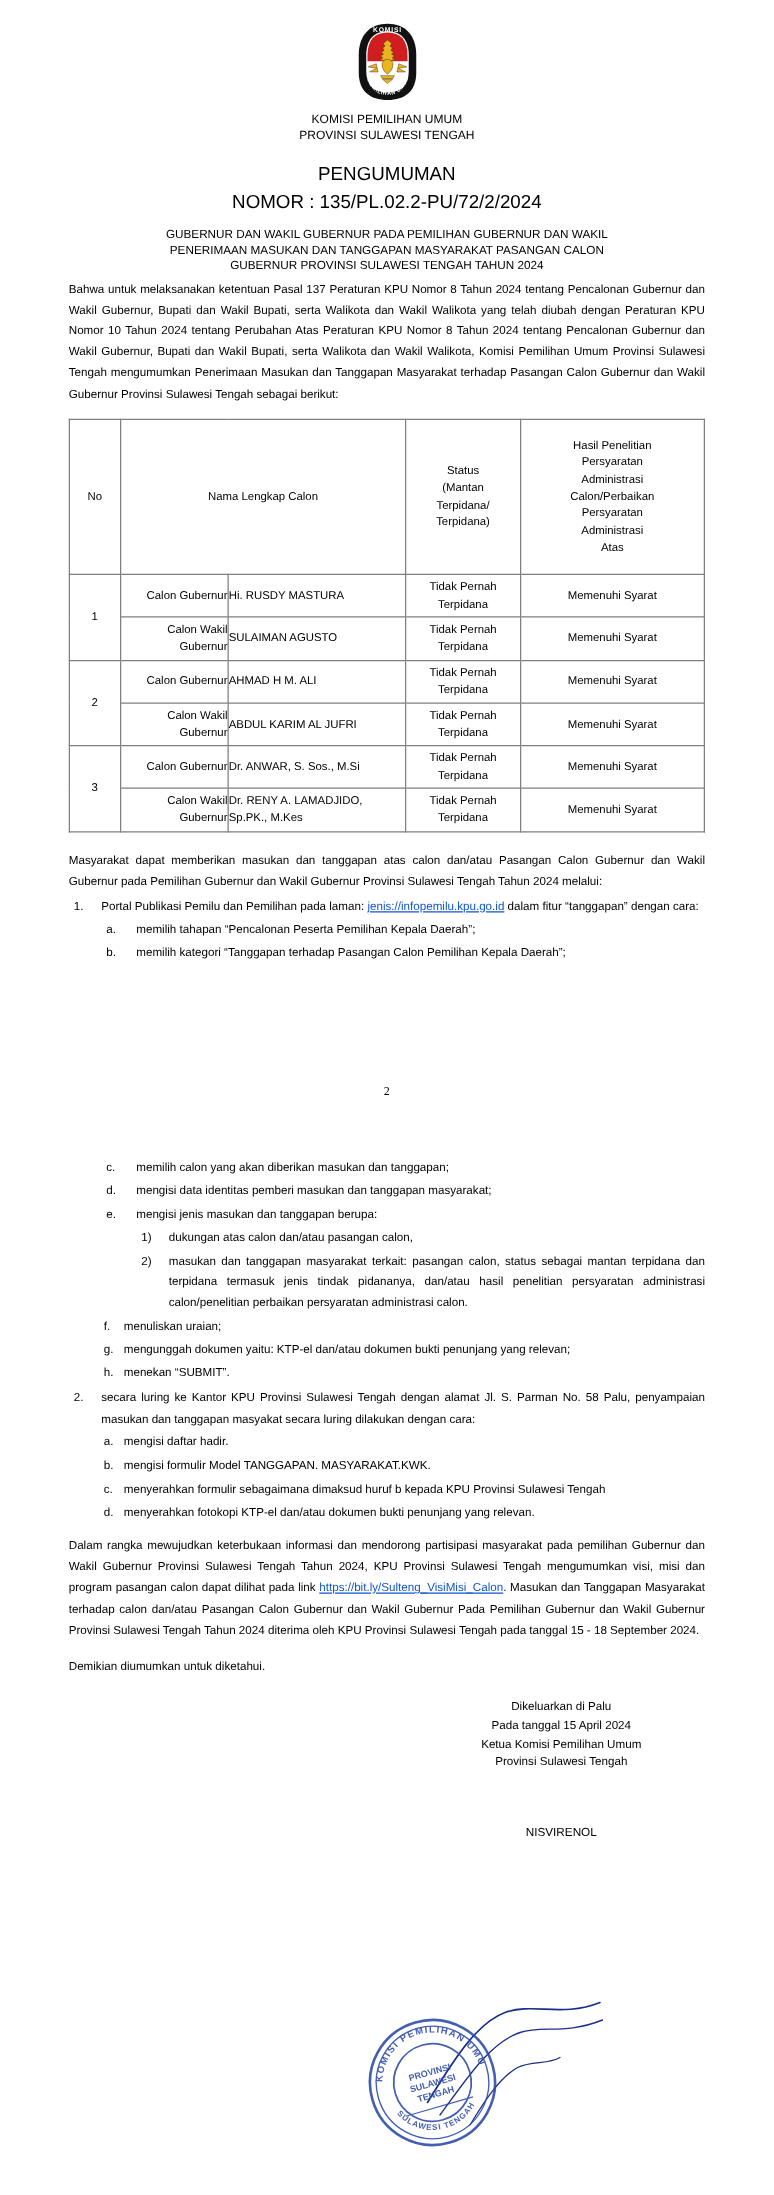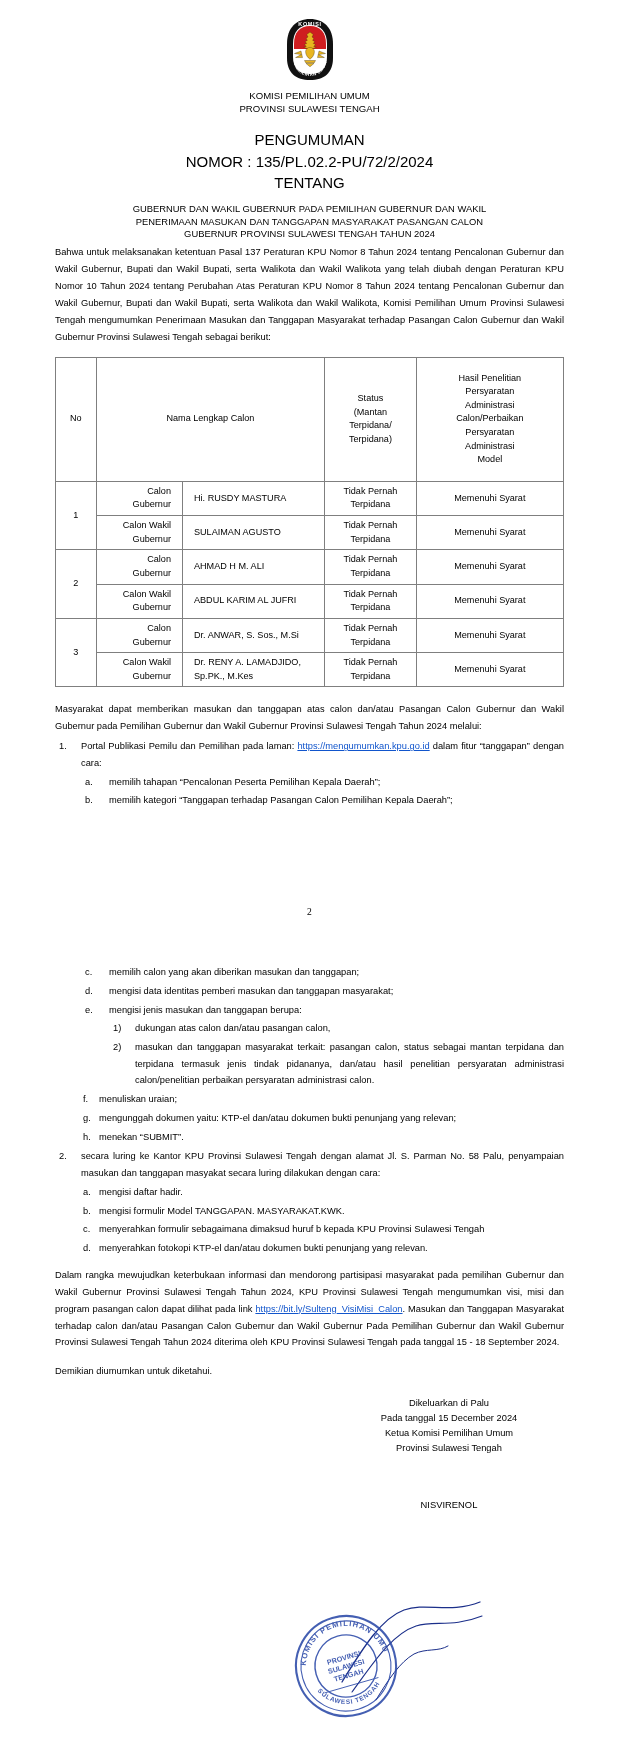--- a/index.html
+++ b/index.html
@@ -39,21 +39,21 @@
 
   
   table.cand {
     width: 100%;
     border-collapse: collapse;
     margin-top: 11px;
     font-size: 9.1px;
   }
   table.cand td, table.cand th {
     border: 1px solid #7f7f7f;
-    padding: 3px 11px;
+    padding: 3px 0;
     vertical-align: middle;
     font-weight: normal;
     line-height: 1.5;
   }
   th.h-no      { width: 8%;  text-align: center; }
   th.h-name    { width: 45%; text-align: center; }
   th.h-status  { width: 18%; text-align: center; }
   th.h-hasil   { width: 29%; text-align: center; }
   table.cand thead td, table.cand thead th { height: 124px; }
   td.c-no     { text-align: center; width: 8%; }
@@ -136,21 +136,20 @@
 
   <div class="org">
     <div>KOMISI PEMILIHAN UMUM</div>
     <div>PROVINSI SULAWESI TENGAH</div>
   </div>
 
   <div class="spacer-sm"></div>
 
   <div class="ctr">PENGUMUMAN</div>
   <div class="ctr">NOMOR : 135/PL.02.2-PU/72/2/2024</div>
-  <div class="ctr">TENTANG</div>
 
   <div class="title-block">
     <div>GUBERNUR DAN WAKIL GUBERNUR PADA PEMILIHAN GUBERNUR DAN WAKIL</div>
     <div>PENERIMAAN MASUKAN DAN TANGGAPAN MASYARAKAT PASANGAN CALON</div>
     <div>GUBERNUR PROVINSI SULAWESI TENGAH TAHUN 2024</div>
   </div>
 
   <div class="para">Bahwa untuk melaksanakan ketentuan Pasal 137 Peraturan KPU Nomor 8 Tahun 2024 tentang Pencalonan Gubernur dan Wakil Gubernur,  Bupati dan Wakil Bupati, serta Walikota dan Wakil Walikota yang telah diubah dengan Peraturan KPU Nomor 10 Tahun 2024 tentang Perubahan Atas Peraturan KPU Nomor 8 Tahun 2024 tentang Pencalonan Gubernur dan Wakil Gubernur, Bupati dan Wakil Bupati, serta Walikota dan Wakil Walikota, Komisi Pemilihan Umum Provinsi Sulawesi Tengah mengumumkan Penerimaan Masukan dan Tanggapan Masyarakat terhadap Pasangan Calon Gubernur dan Wakil Gubernur Provinsi Sulawesi Tengah sebagai berikut:</div>
 
   <table class="cand">
@@ -164,21 +163,21 @@
           <div>Terpidana/</div>
           <div>Terpidana)</div>
         </th>
         <th class="h-hasil">
           <div>Hasil Penelitian</div>
           <div>Persyaratan</div>
           <div>Administrasi</div>
           <div>Calon/Perbaikan</div>
           <div>Persyaratan</div>
           <div>Administrasi</div>
-          <div>Model</div>
+          <div>Atas</div>
         </th>
       </tr>
     </thead>
     <tbody>
       <tr>
         <td class="c-no" rowspan="2">1</td>
         <td class="c-role">Calon Gubernur</td>
         <td class="c-name">Hi. RUSDY MASTURA</td>
         <td class="c-status">Tidak Pernah Terpidana</td>
         <td class="c-hasil">Memenuhi Syarat</td>
@@ -227,21 +226,21 @@
         <td class="c-status">Tidak Pernah Terpidana</td>
         <td class="c-hasil">Memenuhi Syarat</td>
       </tr>
     </tbody>
   </table>
 
   <div class="para" style="margin-top:14px;">Masyarakat dapat memberikan masukan dan tanggapan atas calon dan/atau Pasangan Calon Gubernur dan Wakil Gubernur pada Pemilihan Gubernur dan Wakil Gubernur Provinsi Sulawesi Tengah Tahun 2024 melalui:</div>
 
   <div class="lvl1">
     <div class="mark">1.</div>
-    <div class="body"><span>Portal Publikasi Pemilu dan Pemilihan pada laman: </span><a class="link" href="#">https://mengumumkan.kpu.go.id</a><span> dalam fitur “tanggapan” dengan cara:</span></div>
+    <div class="body"><span>Portal Publikasi Pemilu dan Pemilihan pada laman: </span><a class="link" href="#">jenis://infopemilu.kpu.go.id</a><span> dalam fitur “tanggapan” dengan cara:</span></div>
   </div>
 
   <div class="lvl2">
     <div class="mark">a.</div>
     <div class="body">memilih tahapan “Pencalonan Peserta Pemilihan Kepala Daerah”;</div>
   </div>
   <div class="lvl2">
     <div class="mark">b.</div>
     <div class="body">memilih kategori “Tanggapan terhadap Pasangan Calon Pemilihan Kepala Daerah”;</div>
   </div>
@@ -306,21 +305,21 @@
     <div class="body">menyerahkan fotokopi KTP-el dan/atau dokumen bukti penunjang yang relevan.</div>
   </div>
 
   <div class="para" style="margin-top:10px;"><span>Dalam rangka mewujudkan keterbukaan informasi dan mendorong partisipasi masyarakat pada pemilihan Gubernur dan Wakil Gubernur Provinsi Sulawesi Tengah Tahun 2024, KPU Provinsi Sulawesi Tengah mengumumkan visi, misi dan program pasangan calon dapat dilihat pada link </span><a class="link" href="#">https://bit.ly/Sulteng_VisiMisi_Calon</a><span>. Masukan dan Tanggapan Masyarakat terhadap calon dan/atau Pasangan Calon Gubernur dan Wakil Gubernur Pada Pemilihan Gubernur dan Wakil Gubernur Provinsi Sulawesi Tengah Tahun 2024 diterima oleh KPU Provinsi Sulawesi Tengah pada tanggal 15 - 18 September 2024.</span></div>
 
   <div class="para" style="margin-top:12px;">Demikian diumumkan untuk diketahui.</div>
 
   <div class="sign-wrap">
     <div class="sign">
       <span class="l">Dikeluarkan di Palu</span>
-      <span class="l">Pada tanggal 15 December 2024</span>
+      <span class="l">Pada tanggal 15 April 2024</span>
       <span class="l">Ketua Komisi Pemilihan Umum</span>
       <span class="l">Provinsi Sulawesi Tengah</span>
       <span class="l sign-name">NISVIRENOL</span>
     </div>
   </div>
 
   <div class="sig-scribble">
     <svg viewBox="0 0 180 120" width="180" height="120" aria-hidden="true">
       <path d="M12 86 C34 50 52 22 74 14 C96 6 120 18 150 6" fill="none" stroke="#1b2f8a" stroke-width="1.3" stroke-linecap="round"></path>
       <path d="M22 96 C44 66 62 38 86 30 C104 24 122 32 152 20" fill="none" stroke="#1b2f8a" stroke-width="1.1" stroke-linecap="round"></path>

